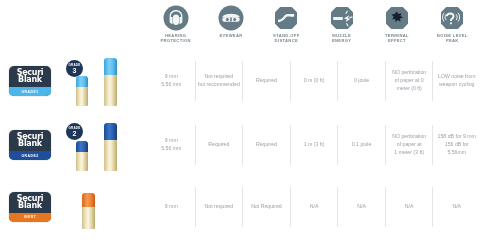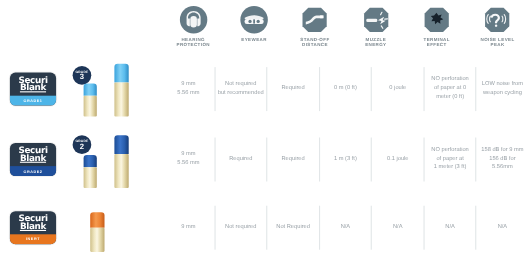--- a/index.html
+++ b/index.html
@@ -47,21 +47,21 @@
     position:relative;width:42px;height:30px;border-radius:5px;
     background:#2b3a4a;display:flex;flex-direction:column;
     align-items:center;justify-content:flex-start;
     padding-top:3px;box-sizing:border-box;overflow:hidden;
     box-shadow:0 0 0 1px rgba(0,0,0,.05);
   }
   .logo .l1,.logo .l2{
     font-weight:bold;font-size:8px;line-height:8px;color:#ffffff;
     letter-spacing:-.3px;font-family:"DejaVu Sans", sans-serif;
   }
-  .logo .l2{margin-top:-1px;text-decoration:underline;}
+  .logo .l2{margin-top:-1px;}
   .logo .strip{
     position:absolute;left:0;right:0;bottom:0;height:9px;
     display:flex;align-items:center;justify-content:center;
   }
   .logo .strip span{
     font-size:3.4px;letter-spacing:.5px;color:#ffffff;font-weight:bold;
     text-transform:uppercase;
   }
   .logo.sky .strip{background:#4db5e8;}
   .logo.navy .strip{background:#1f4f9b;}

